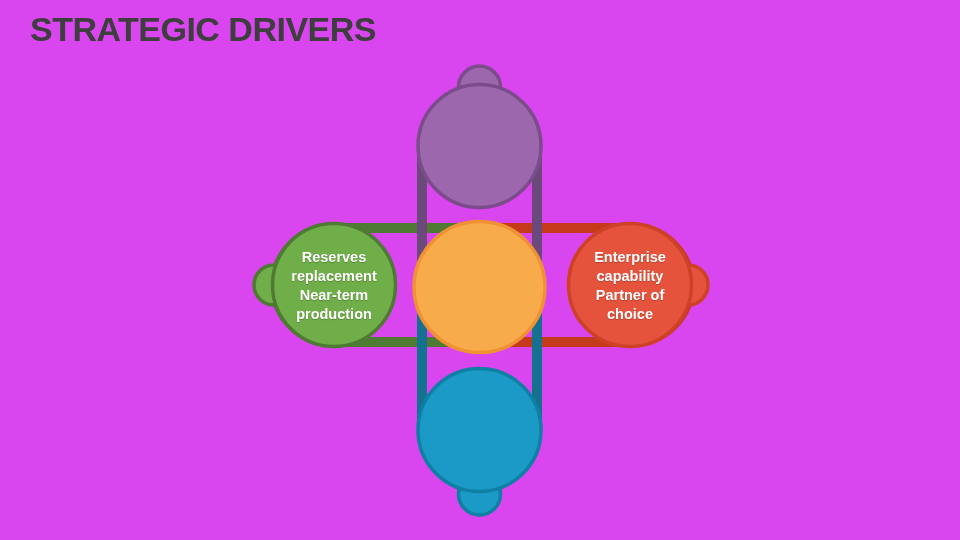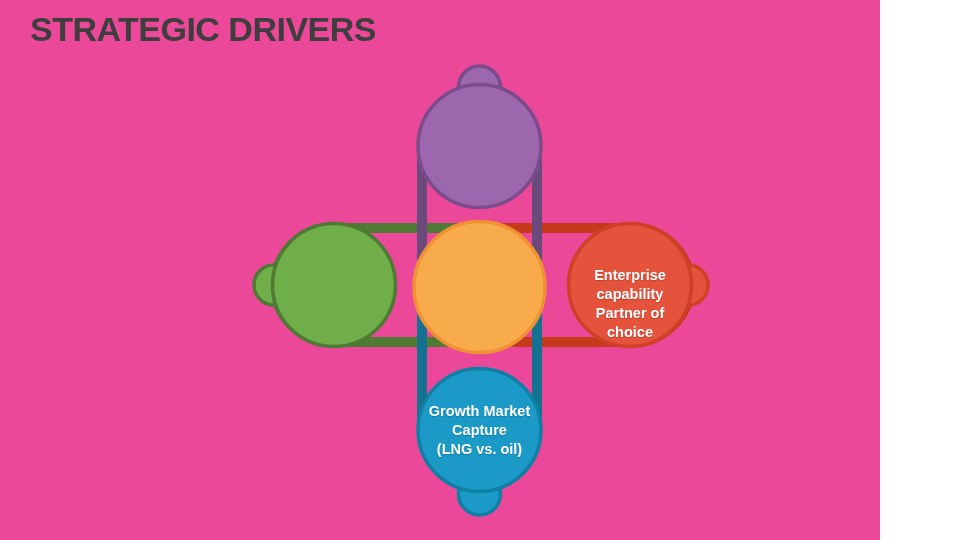--- a/index.html
+++ b/index.html
@@ -6,24 +6,23 @@
     margin: 0;
     padding: 0;
     width: 960px;
     height: 540px;
     background: #ffffff;
     font-family: "Liberation Sans", sans-serif;
     overflow: hidden;
   }
   .slide {
     position: relative;
-    width: 843px;
+    width: 960px;
     height: 540px;
-    background: #ec4899;
-    padding-left: 37px;
+    background: #d946ef;
   }
   .title {
     position: absolute;
     left: 30px;
     top: 10px;
     margin: 0;
     font-size: 34px;
     line-height: 38px;
     font-weight: bold;
     letter-spacing: -0.5px;
@@ -94,25 +93,26 @@
 
       <circle class="bubble" cx="479.5" cy="146" r="61.5" style="--fill: #9C67AD; --stroke: #7B4B8B; --track: #6B4A7B;"></circle>
       <circle class="bubble" cx="334" cy="285" r="61.5" style="--fill: #6FAE48; --stroke: #4E7A33; --track: #4E7A33;"></circle>
       <circle class="bubble" cx="630" cy="285" r="61.5" style="--fill: #E5533D; --stroke: #CE4127; --track: #C63A1C;"></circle>
       <circle class="bubble" cx="479.5" cy="430" r="61.5" style="--fill: #1B9AC7; --stroke: #0F7FA4; --track: #14718F;"></circle>
 
       <circle class="bubble" cx="479.5" cy="287" r="65.5" style="--fill: #F8AB4B; --stroke: #F09233; --track: #F09233;"></circle>
     </svg>
 
 
+    <div class="label" style="left: 334px; top: 286px; --fill: #6FAE48; --stroke: #4E7A33; --track: #4E7A33;">Reserves
+replacement
+Near-term
+production</div>
 
-    <div class="label" style="left: 630px; top: 286px; margin-top: 18px; --fill: #E5533D; --stroke: #CE4127; --track: #C63A1C;">Enterprise
+    <div class="label" style="left: 630px; top: 286px; --fill: #E5533D; --stroke: #CE4127; --track: #C63A1C;">Enterprise
 capability
 Partner of
 choice</div>
 
-    <div class="label" style="left: 479.5px; top: 430px; --fill: #1B9AC7; --stroke: #0F7FA4; --track: #14718F;">Growth Market
-Capture
-(LNG vs. oil)</div>
 
   </div>
 
 </div>
 
 </body></html>

